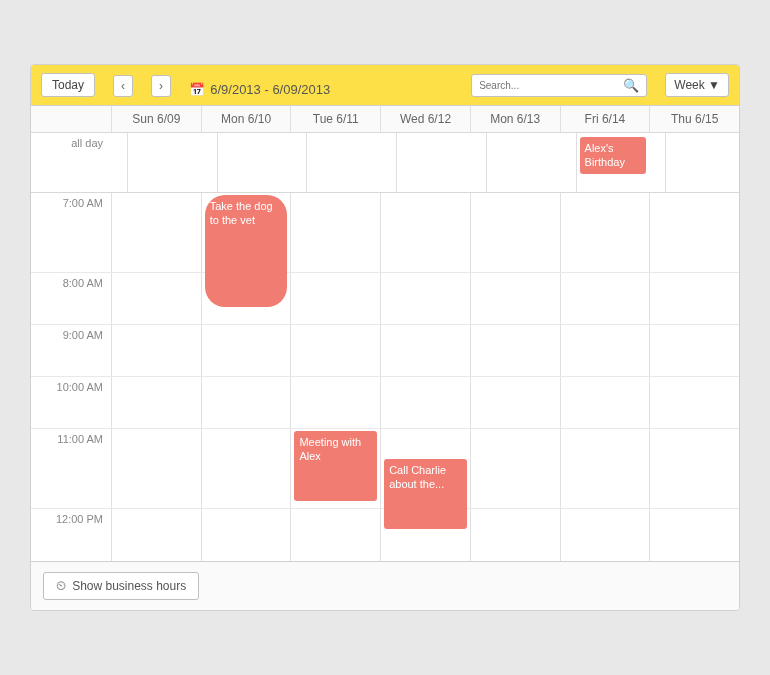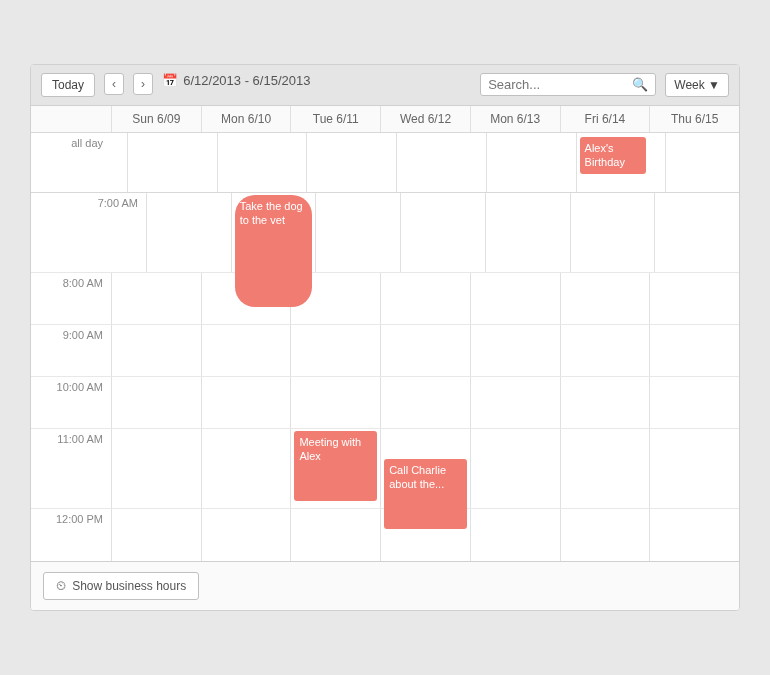--- a/index.html
+++ b/index.html
@@ -17,25 +17,25 @@
     .calendar-container {
       background: #fff;
       border: 1px solid #d0d0d0;
       border-radius: 4px;
       width: 710px;
       overflow: hidden;
     }
     
     .toolbar {
       display: flex;
-      align-items: flex-start;
+      align-items: flex-end;
       padding: 8px 10px;
-      background: #e5e5e5;
+      background: #fde047;
       border-bottom: 1px solid #d0d0d0;
-      gap: 9px;
+      gap: 18px;
     }
     .btn {
       background: #fff;
       border: 1px solid #c0c0c0;
       border-radius: 3px;
       padding: 4px 10px;
       font-size: 12px;
       cursor: pointer;
       color: #444;
     }
@@ -63,21 +63,21 @@
       align-items: center;
       border: 1px solid #c0c0c0;
       border-radius: 3px;
       background: #fff;
       padding: 3px 7px;
       gap: 4px;
     }
     .search-box input {
       border: none;
       outline: none;
-      font-size: 13px;
+      font-size: 10px;
       width: 140px;
       color: #555;
       background: transparent;
     }
     .search-icon { color: #999; font-size: 13px; }
     .view-select {
       background: #fff;
       border: 1px solid #c0c0c0;
       border-radius: 3px;
       padding: 4px 8px;
@@ -195,21 +195,21 @@
 <body>
 
 <div class="calendar-container">
 
   <div class="toolbar">
     <button class="btn">Today</button>
     <button class="nav-btn">‹</button>
     <button class="nav-btn">›</button>
     <div class="date-range">
       <span class="cal-icon">📅</span>
-      <span>6/12/2013 - 6/15/2013</span>
+      <span>6/9/2013 - 6/09/2013</span>
     </div>
     <div class="search-box">
       <input type="text" placeholder="Search..." style="">
       <span class="search-icon">🔍</span>
     </div>
     <button class="view-select btn">Week ▼</button>
   </div>
 
   <div class="grid-wrapper">
 
@@ -241,21 +241,21 @@
         <div class="event-block event-red" style="position:relative;top:auto;left:auto;width:100%;height:auto;">
           <span>Alex's Birthday</span>
         </div>
       </div>
 
       <div class="allday-cell"></div>
     </div>
 
     <div class="time-rows">
 
-      <div class="time-row" style="min-height:80px;padding-left:35px;">
+      <div class="time-row" style="min-height:80px;">
         <div class="time-label">7:00 AM</div>
         <div class="time-cell"></div>
         <div class="time-cell" style="position:relative;">
           <div class="event-block event-red" style="top:2px;left:3px;right:3px;height:112px;position:absolute;border-radius:20px;">
             <span>Take the dog to the vet</span>
           </div>
         </div>
         <div class="time-cell"></div>
         <div class="time-cell"></div>
         <div class="time-cell"></div>

